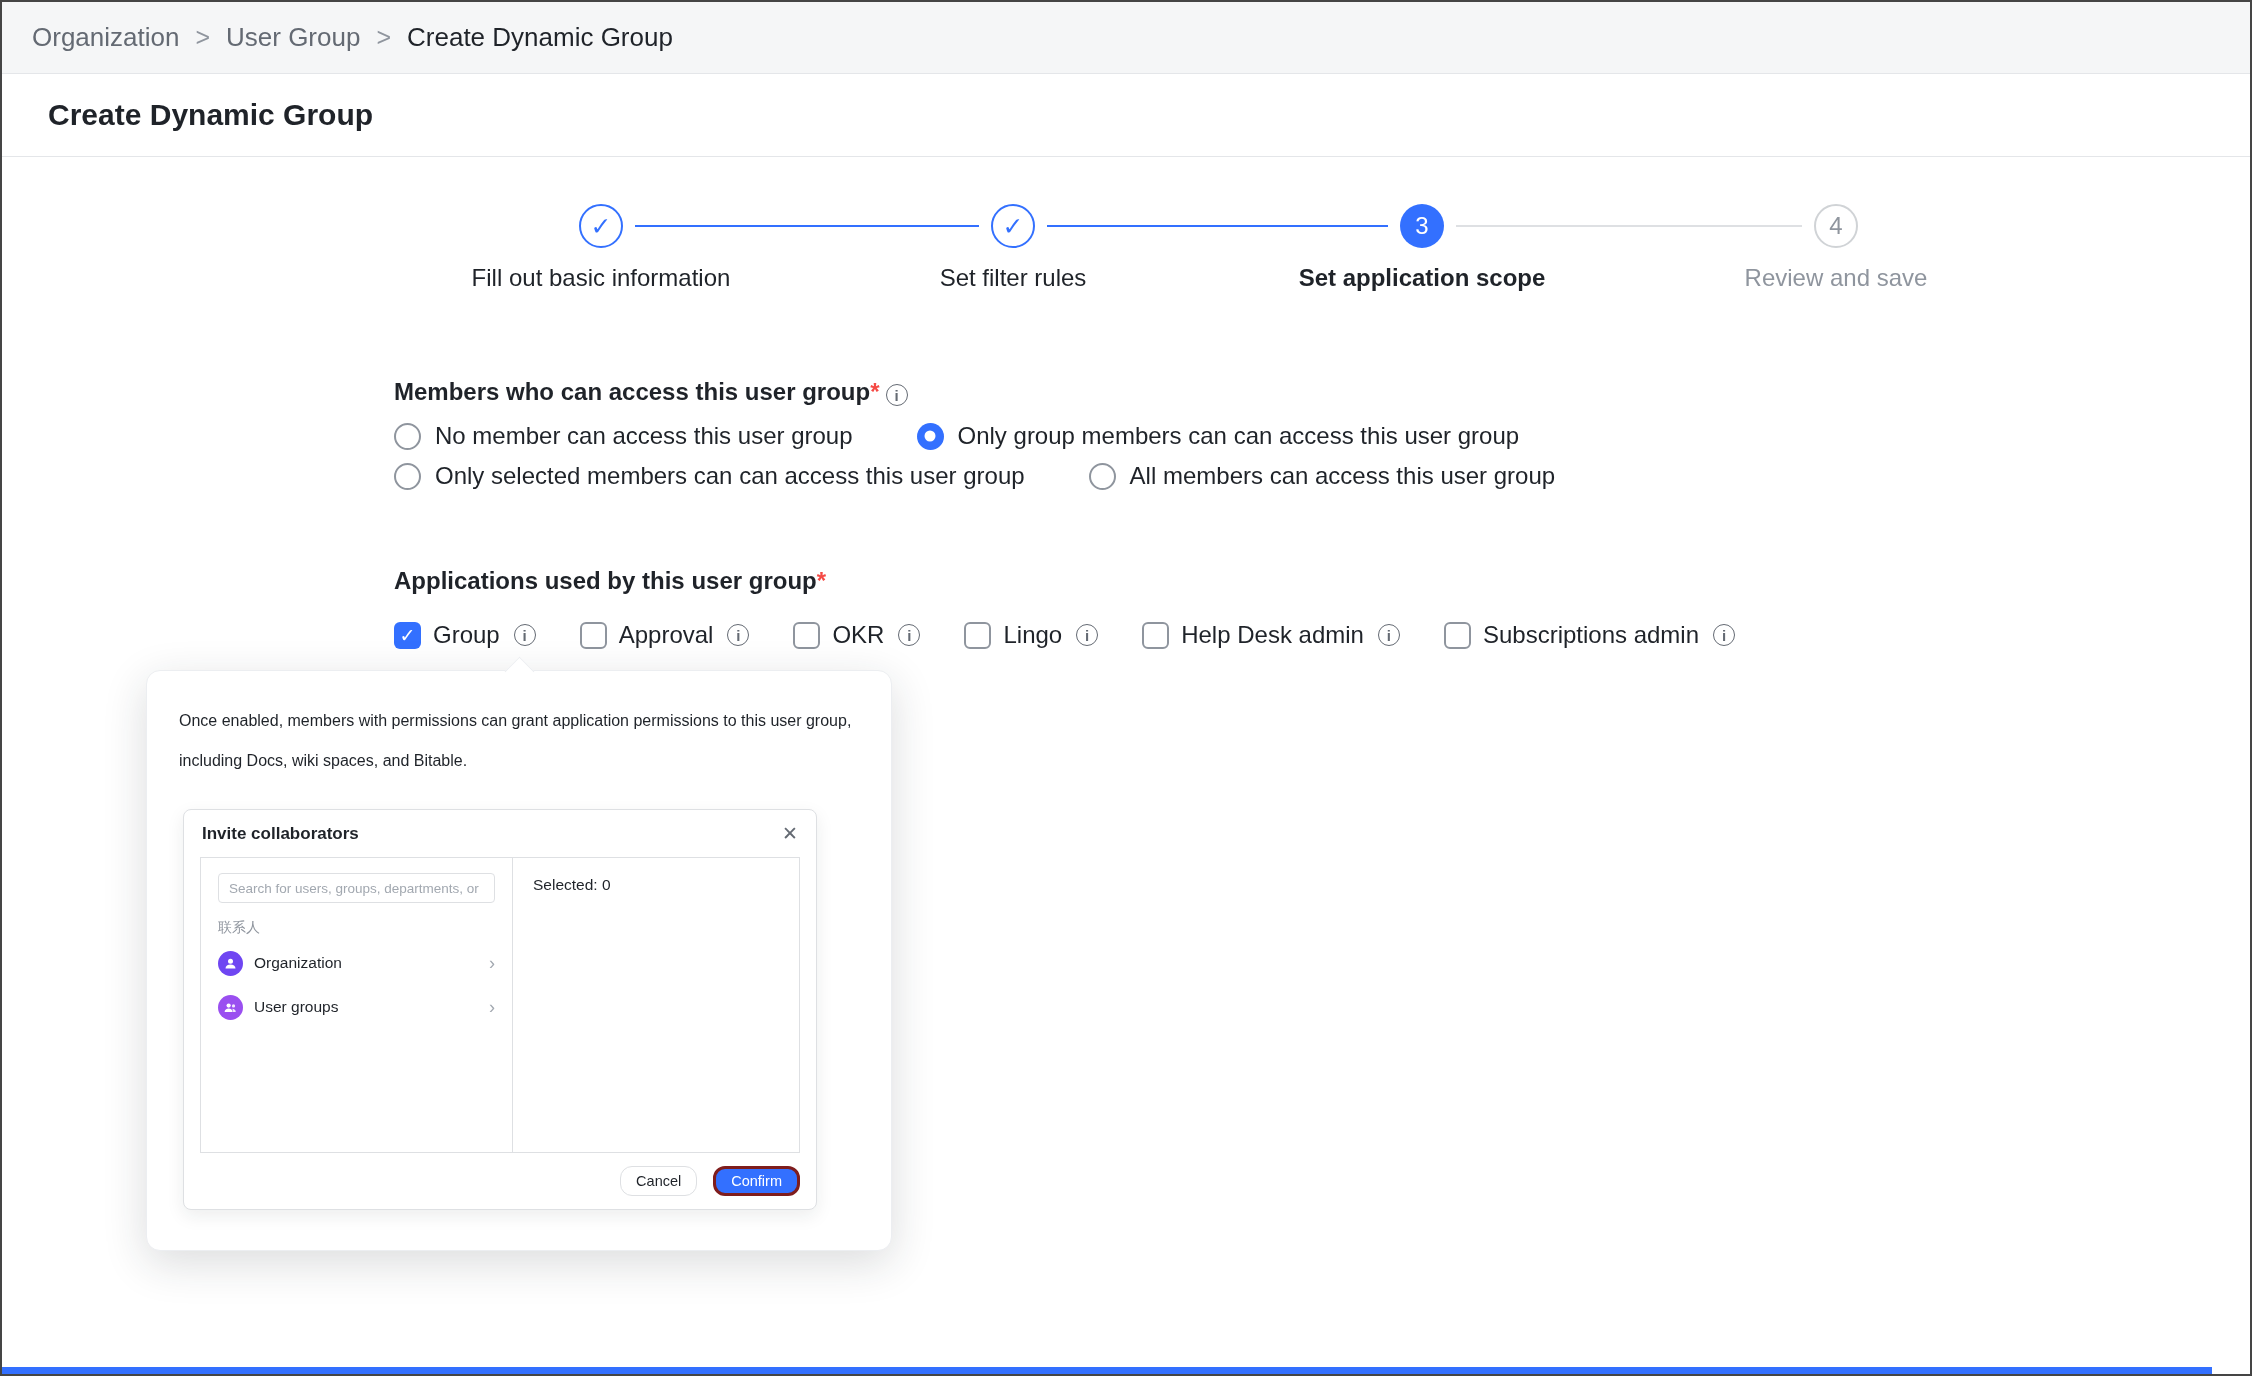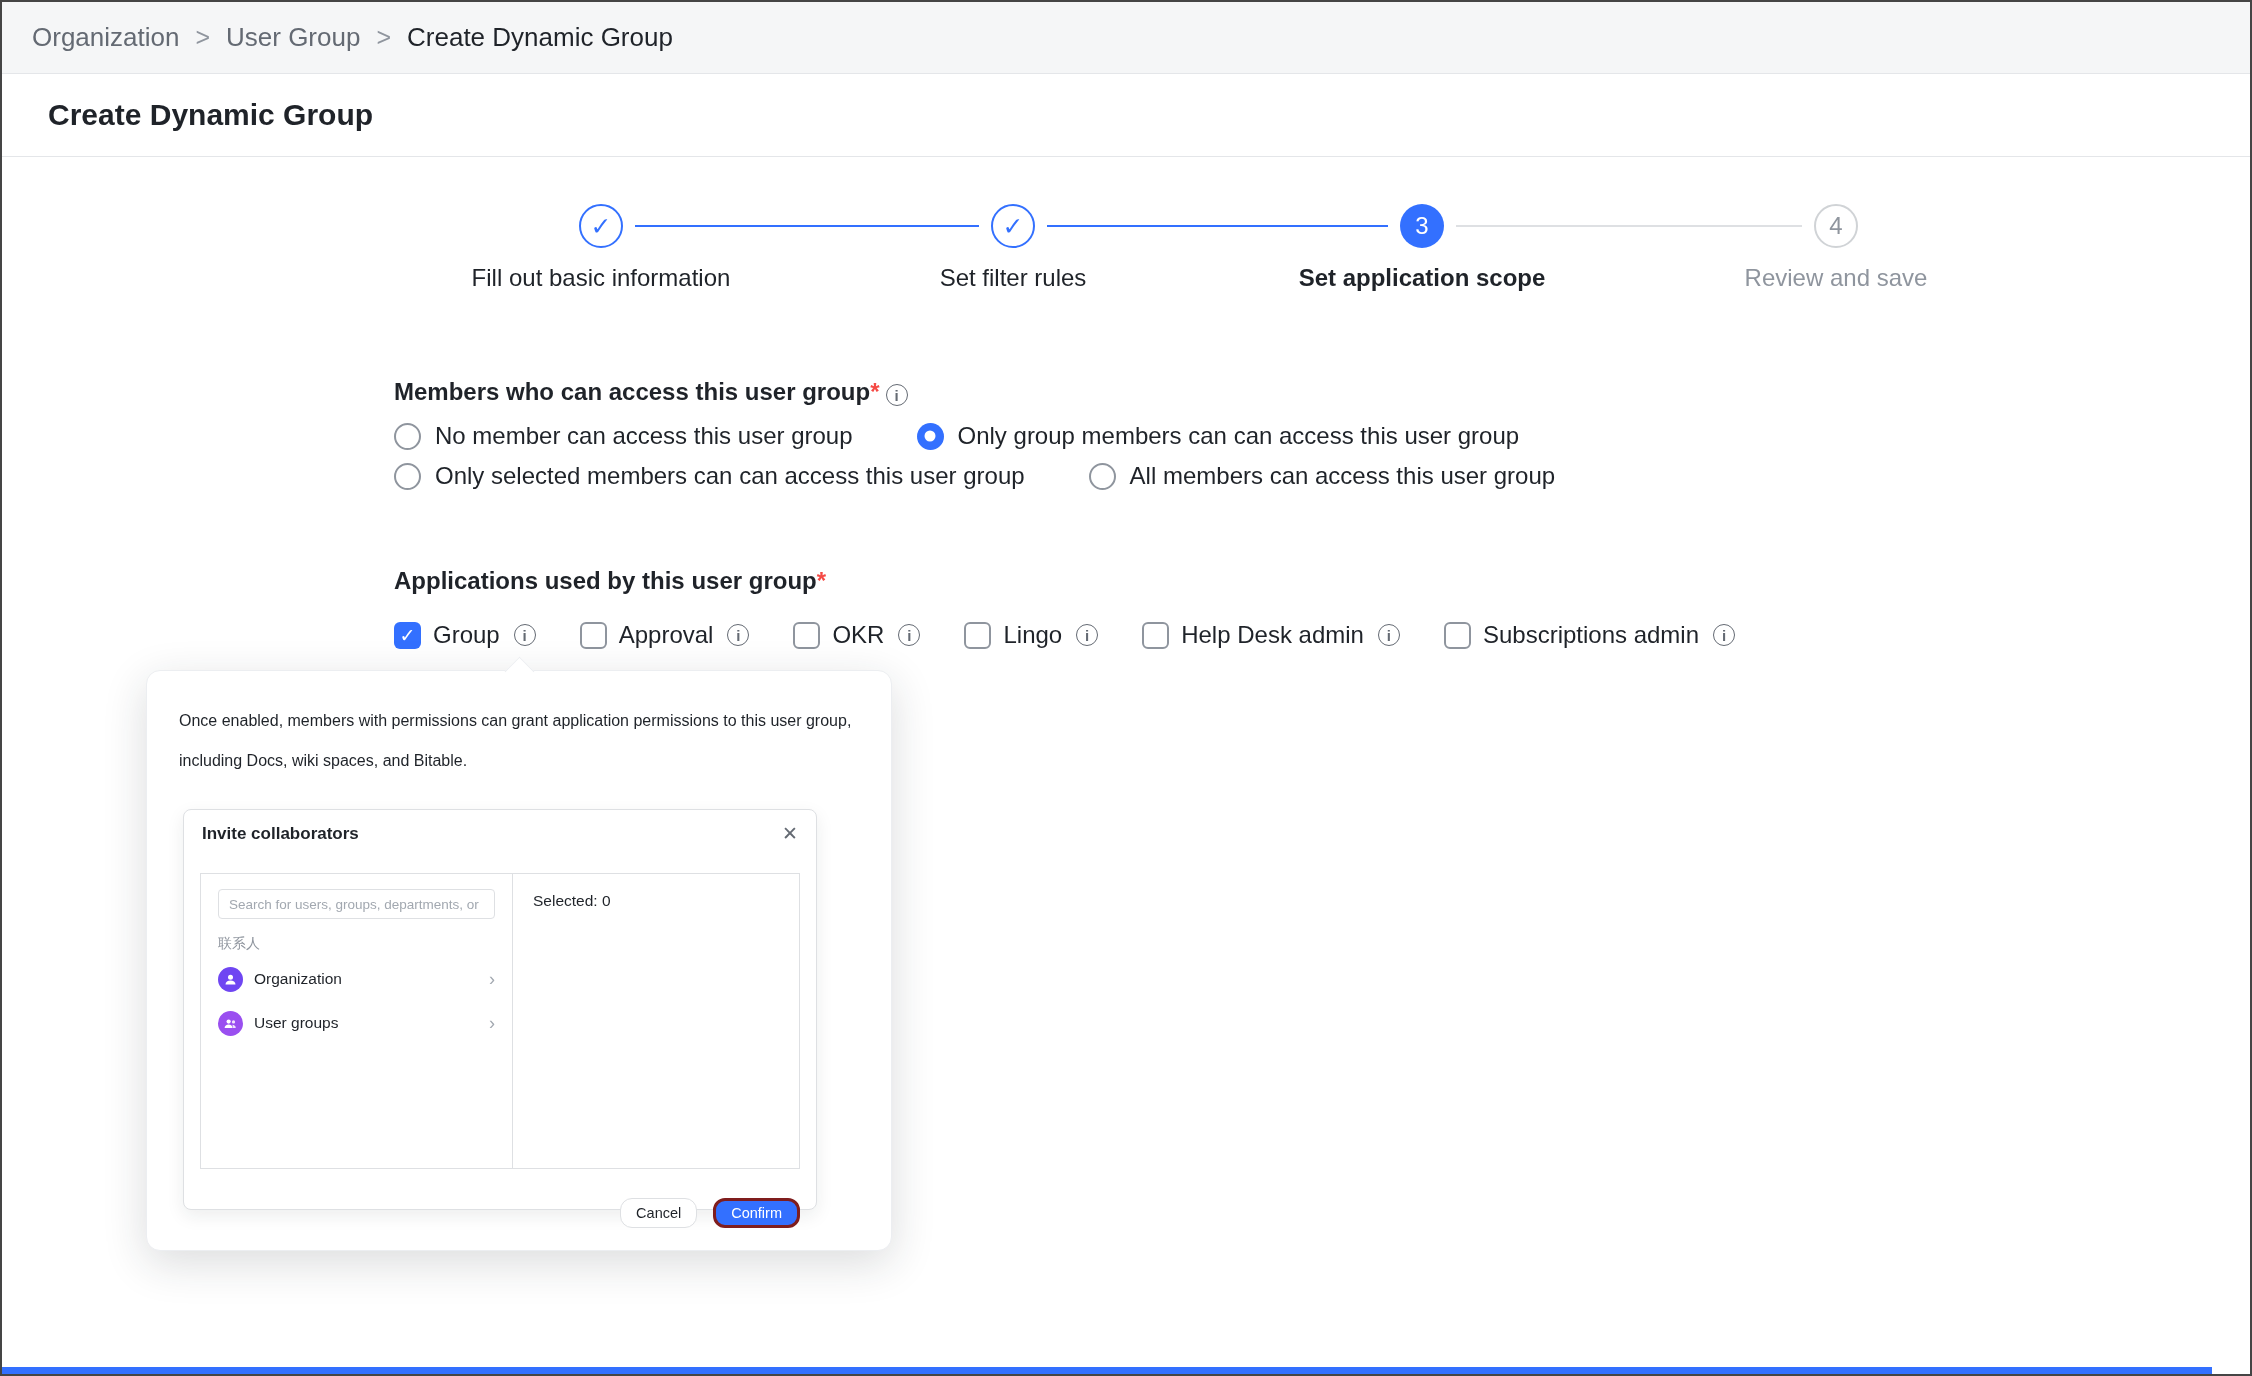--- a/index.html
+++ b/index.html
@@ -57,21 +57,21 @@
   
   .tooltip{position:absolute;left:144px;top:668px;width:746px;border-radius:14px;background:#fff;border:1px solid #eceef1;box-shadow:0 12px 44px rgba(31,35,41,.16);padding:30px 32px 40px;}
   .tooltip::before{content:"";position:absolute;top:-10px;left:362px;width:20px;height:20px;background:#fff;border-left:1px solid #eceef1;border-top:1px solid #eceef1;transform:rotate(45deg);}
   .tooltip-text{font-size:16px;line-height:40px;color:#1f2329;}
 
   
   .pm{margin-top:28px;margin-left:4px;width:634px;height:401px;border:1px solid #dee0e3;border-radius:8px;box-shadow:0 6px 18px rgba(31,35,41,.08);background:#fff;}
   .pm-header{height:47px;display:flex;align-items:center;padding:0 18px;}
   .pm-title{font-size:17px;font-weight:600;color:#1f2329;}
   .pm-close{margin-left:auto;font-size:19px;color:#646a73;line-height:1;}
-  .pm-body{margin:16px 16px;height:296px;border:1px solid #dee0e3;display:flex;background:#fff;}
+  .pm-body{margin:0 16px;height:296px;border:1px solid #dee0e3;display:flex;background:#fff;}
   .pm-left{width:312px;border-right:1px solid #dee0e3;padding:15px 17px;}
   .pm-search{display:block;width:100%;height:30px;border:1px solid #dee0e3;border-radius:4px;padding:0 10px;font-size:13.5px;color:#1f2329;font-family:inherit;outline:none;}
   .pm-search::placeholder{color:#a2a8b0;}
   .pm-contacts{margin-top:16px;font-size:14px;color:#8f959e;}
   .pm-item{margin-top:8px;height:36px;display:flex;align-items:center;gap:11px;}
   .avatar{width:25px;height:25px;border-radius:50%;display:flex;align-items:center;justify-content:center;flex:none;}
   .avatar.org{background:#6f46f2;}
   .avatar.groups{background:#9a4ff0;}
   .avatar svg{width:15px;height:15px;display:block;}
   .pm-item-label{font-size:15.5px;color:#1f2329;}

